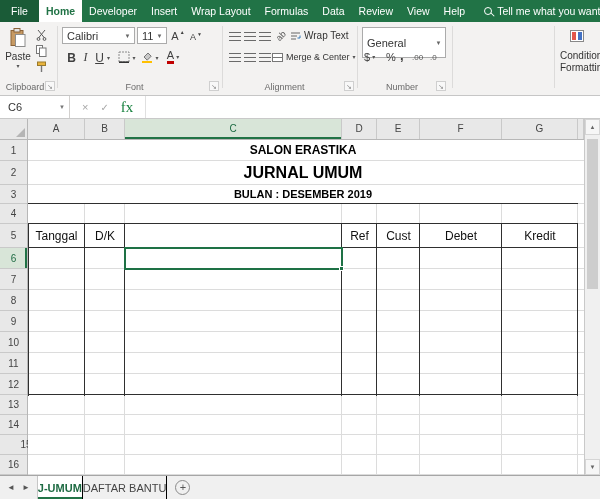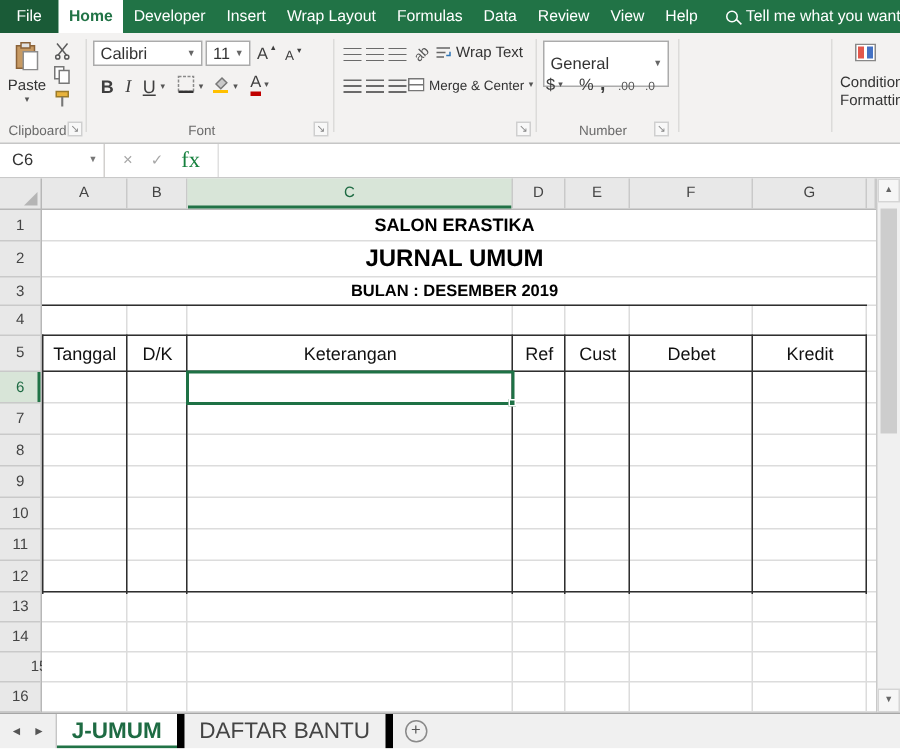--- a/index.html
+++ b/index.html
@@ -67,21 +67,21 @@
   .vscroll{position:absolute;left:584px;top:119px;width:16px;height:356px;background:#f0f0f0;border-left:1px solid #c9c9c9}
   .vs-btn{position:absolute;left:0;width:15px;height:16px;display:flex;align-items:center;justify-content:center;font-size:6px;color:#666;background:#f6f6f6;border:1px solid #d5d5d5}
   .vs-up{top:0}
   .vs-down{bottom:0}
   .vs-thumb{position:absolute;left:2px;top:20px;width:11px;height:150px;background:#cdcdcd}
 
   
   .sheettabs{position:absolute;left:0;top:475px;width:600px;height:24px;background:#f0f0f0;border-top:1px solid #a6a6a6;display:flex;align-items:stretch}
   .navarrows{display:flex;align-items:center;gap:7px;padding:0 7px;color:#555;font-size:8px}
   #sheet-tab-list{display:flex;align-items:stretch}
-  .stab{padding:0 10px;display:flex;align-items:center;font-size:15px;color:#444;border-right:5px solid #000000;white-space:nowrap}
+  .stab{padding:0 0;display:flex;align-items:center;font-size:11px;color:#444;border-right:1px solid #000000;white-space:nowrap}
   .stab.active{background:#fff;color:#1e6b43;font-weight:bold;border-left:1px solid #c6c6c6;box-shadow:inset 0 -2px 0 #217346}
   .addsheet{width:15px;height:15px;border:1px solid #8a8a8a;border-radius:50%;margin:auto 0 auto 8px;display:flex;align-items:center;justify-content:center;font-size:11px;line-height:11px;color:#555}
 </style>
 </head>
 <body>
 
 <div id="app">
 
   <div class="titlebar">
     <div id="ribbon-tabs">
@@ -210,20 +210,21 @@
         <span class="stripes"></span>
       </div>
     <div class="ribtn" style="left:272px;top:28px;height:14px;gap:3px">
       <span><svg width="11" height="9" viewBox="0 0 11 9">
             <rect x="0.5" y="0.5" width="10" height="8" fill="#fff" stroke="#777" stroke-width="1"></rect>
             <path d="M0.5 4.5 H10.5" stroke="#777" stroke-width="1"></path>
           </svg></span>
       <span style="font-size:9px;color:#333;white-space:nowrap">Merge &amp; Center</span>
       <span class="tinycaret">▾</span>
     </div>
+    <div class="glabel" style="left:222px;width:125px">Alignment</div>
     <div class="launcher" style="left:344px">↘</div>
     <div class="rgroup-divider" style="left:357px"></div>
 
     <div class="combo" style="left:362px;top:5px;width:84px;height:31px">
       <span class="cval">General</span>
       <span class="ccaret">▼</span>
     </div>
     <div class="ribtn" style="left:364px;top:28px;height:14px;font-size:11px">
       <span>$</span>
         <span class="tinycaret" style="margin-left:2px">▾</span>
@@ -333,21 +334,20 @@
       <div class="tbl-v" style="left: 0px;"></div>
       <div class="tbl-v" style="left: 56px;"></div>
       <div class="tbl-v" style="left: 96px;"></div>
       <div class="tbl-v" style="left: 313px;"></div>
       <div class="tbl-v" style="left: 348px;"></div>
       <div class="tbl-v" style="left: 391px;"></div>
       <div class="tbl-v" style="left: 473px;"></div>
       <div class="tbl-v" style="left: 549px;"></div>
       <div class="thcell" style="left: 0px; width: 57px;">Tanggal</div>
       <div class="thcell" style="left: 57px; width: 40px;">D/K</div>
-      <div class="thcell" style="left: 97px; width: 217px;">Keterangan</div>
       <div class="thcell" style="left: 314px; width: 35px;">Ref</div>
       <div class="thcell" style="left: 349px; width: 43px;">Cust</div>
       <div class="thcell" style="left: 392px; width: 82px;">Debet</div>
       <div class="thcell" style="left: 474px; width: 76px;">Kredit</div>
     </div>
 
   <div class="vscroll">
     <div class="vs-btn vs-up">▲</div>
     <div class="vs-thumb"></div>
     <div class="vs-btn vs-down">▼</div>

